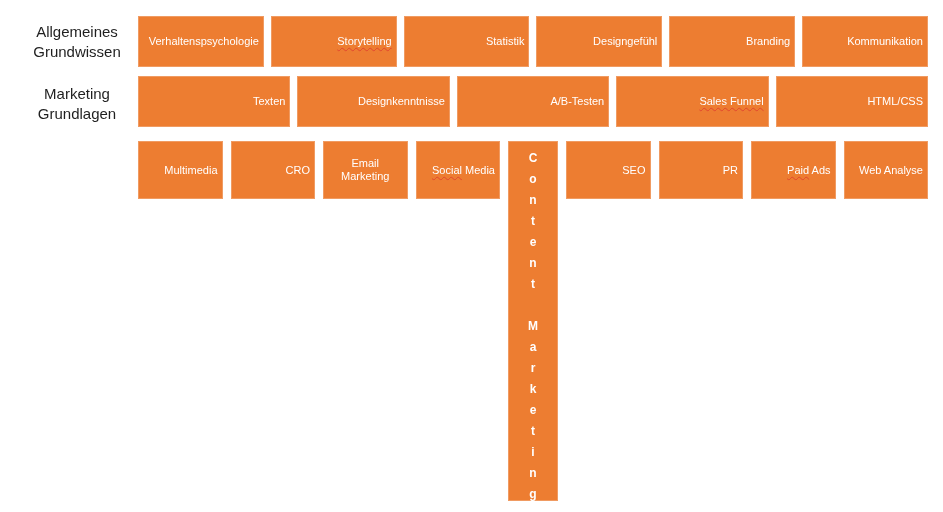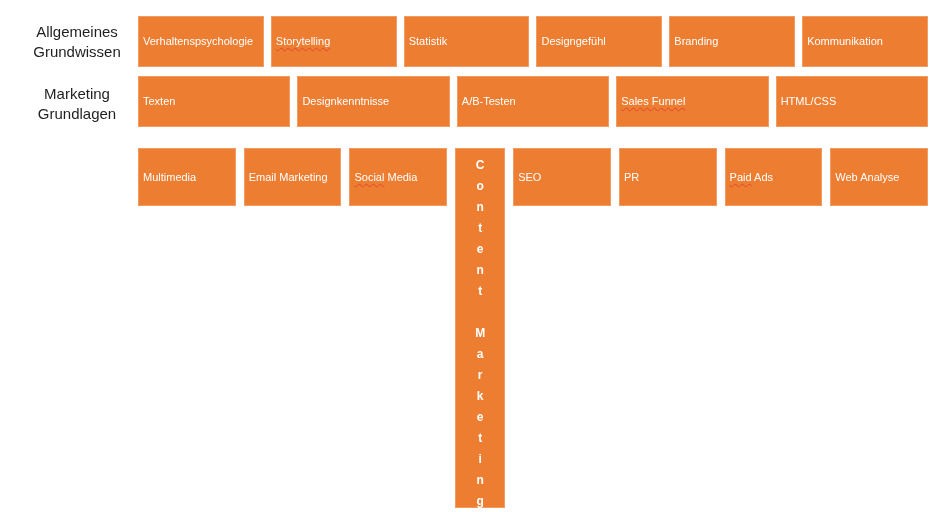--- a/index.html
+++ b/index.html
@@ -12,26 +12,26 @@
   .row-label{
     position:absolute;left:14px;width:126px;
     font-size:15px;line-height:20px;color:#1f1f1f;text-align:center;
   }
   #lbl0{top:22px}
   #lbl1{top:84px}
   #lbl2{top:147px}
   .rows{position:absolute;left:138px;top:16px;width:790px;}
   .row{display:flex;align-items:flex-start;}
   .row-0{gap:7px;margin-bottom:9px;}
-  .row-1{gap:7px;margin-bottom:21px;}
+  .row-1{gap:7px;margin-bottom:14px;}
   .row-2{gap:8px;}
   .box{
     flex:1 1 0;box-sizing:border-box;
     background:#ED7D31;border:1px solid #F09B62;
-    display:flex;align-items:center;justify-content:flex-start;
+    display:flex;align-items:center;justify-content:flex-end;
     text-align:center;color:#ffffff;font-size:11px;line-height:13px;
     padding:2px 4px;
   }
   .row-0 .box,.row-1 .box{height:51px;}
   .row-2 .box{height:58px;}
   .vcol{
     flex:0 0 50px;height:360px;box-sizing:border-box;
     background:#ED7D31;border:1px solid #F09B62;
     text-align:center;color:#ffffff;
     font-size:12px;font-weight:bold;padding-top:6px;
@@ -95,20 +95,23 @@
         </div>
         <div class="box">
           <span>HTML/CSS</span>
         </div>
       </div>
     <div class="row row-2" id="row2">
         <div class="box">
           <span>Multimedia</span>
         </div>
         <div class="box">
+          <span>CRO</span>
+        </div>
+        <div class="box">
           <span>Email Marketing</span>
         </div>
         <div class="box">
           <span><span class="squiggle">Social</span> Media</span>
         </div>
         <div class="vcol">
           <div class="vletter">C</div>
           <div class="vletter">o</div>
           <div class="vletter">n</div>
           <div class="vletter">t</div>

